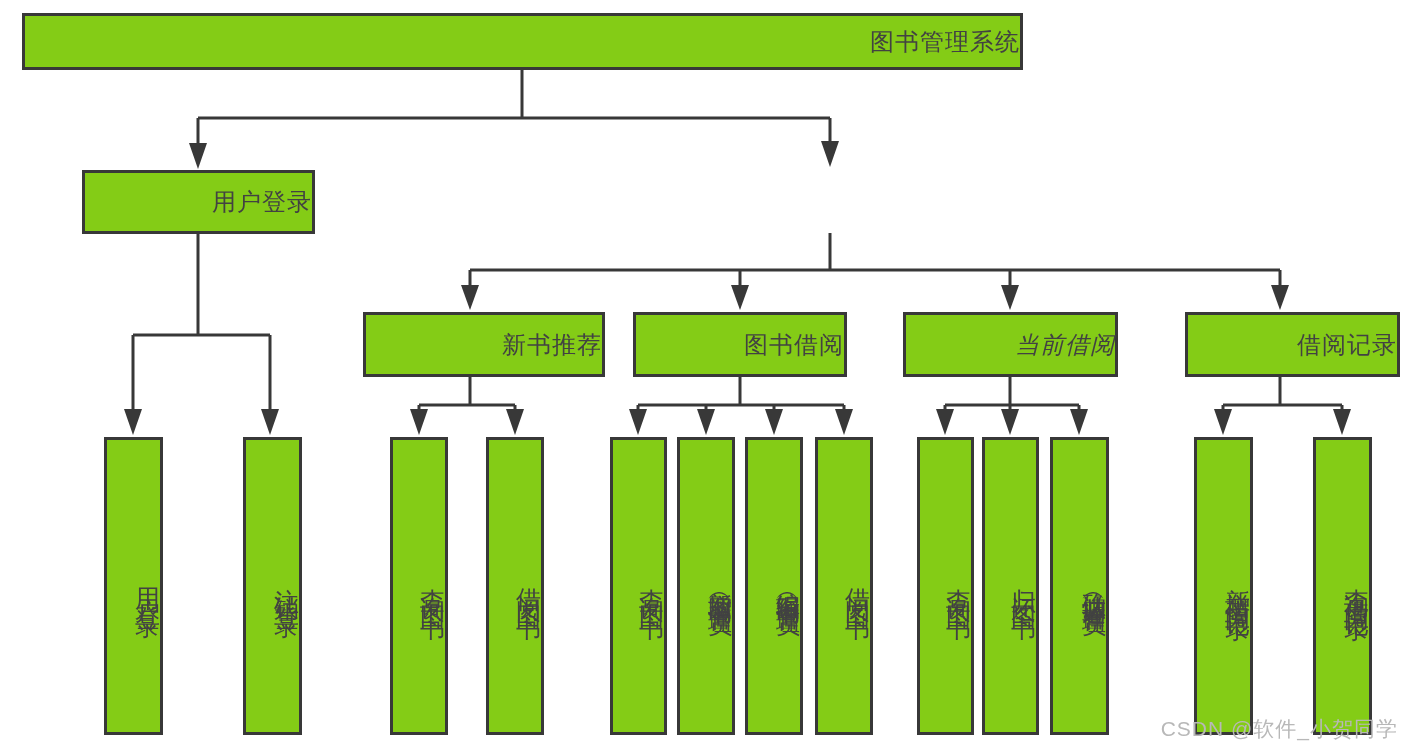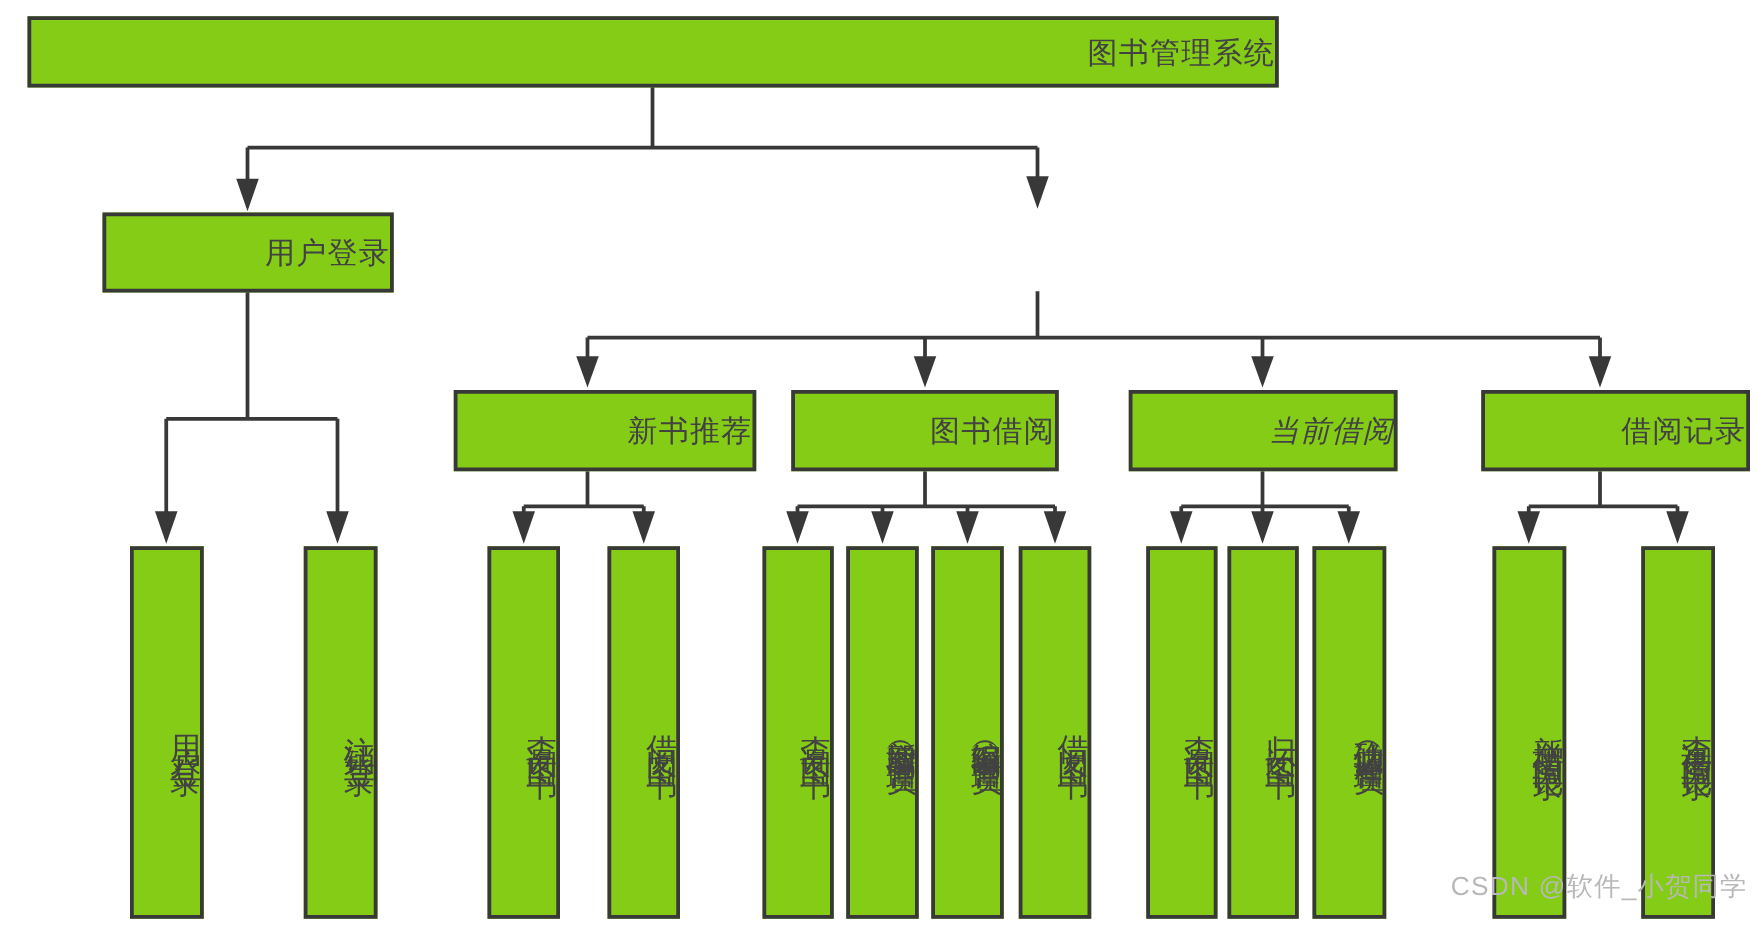--- a/index.html
+++ b/index.html
@@ -74,21 +74,21 @@
   .l-bb-borrow    { left: 815px;  width: 58px; }
   .l-cb-query     { left: 917px;  width: 57px; }
   .l-cb-return    { left: 982px;  width: 57px; }
   .l-cb-confirm   { left: 1050px; width: 59px; }
   .l-br-add       { left: 1194px; }
   .l-br-query     { left: 1313px; }
 
   .watermark {
     position: absolute;
     right: 7px;
-    bottom: 24px;
+    bottom: 4px;
     font-size: 21px;
     color: #b8b8b8;
     letter-spacing: 1px;
     z-index: 3;
   }
 </style>
 </head>
 <body>
 
 <div class="stage">

